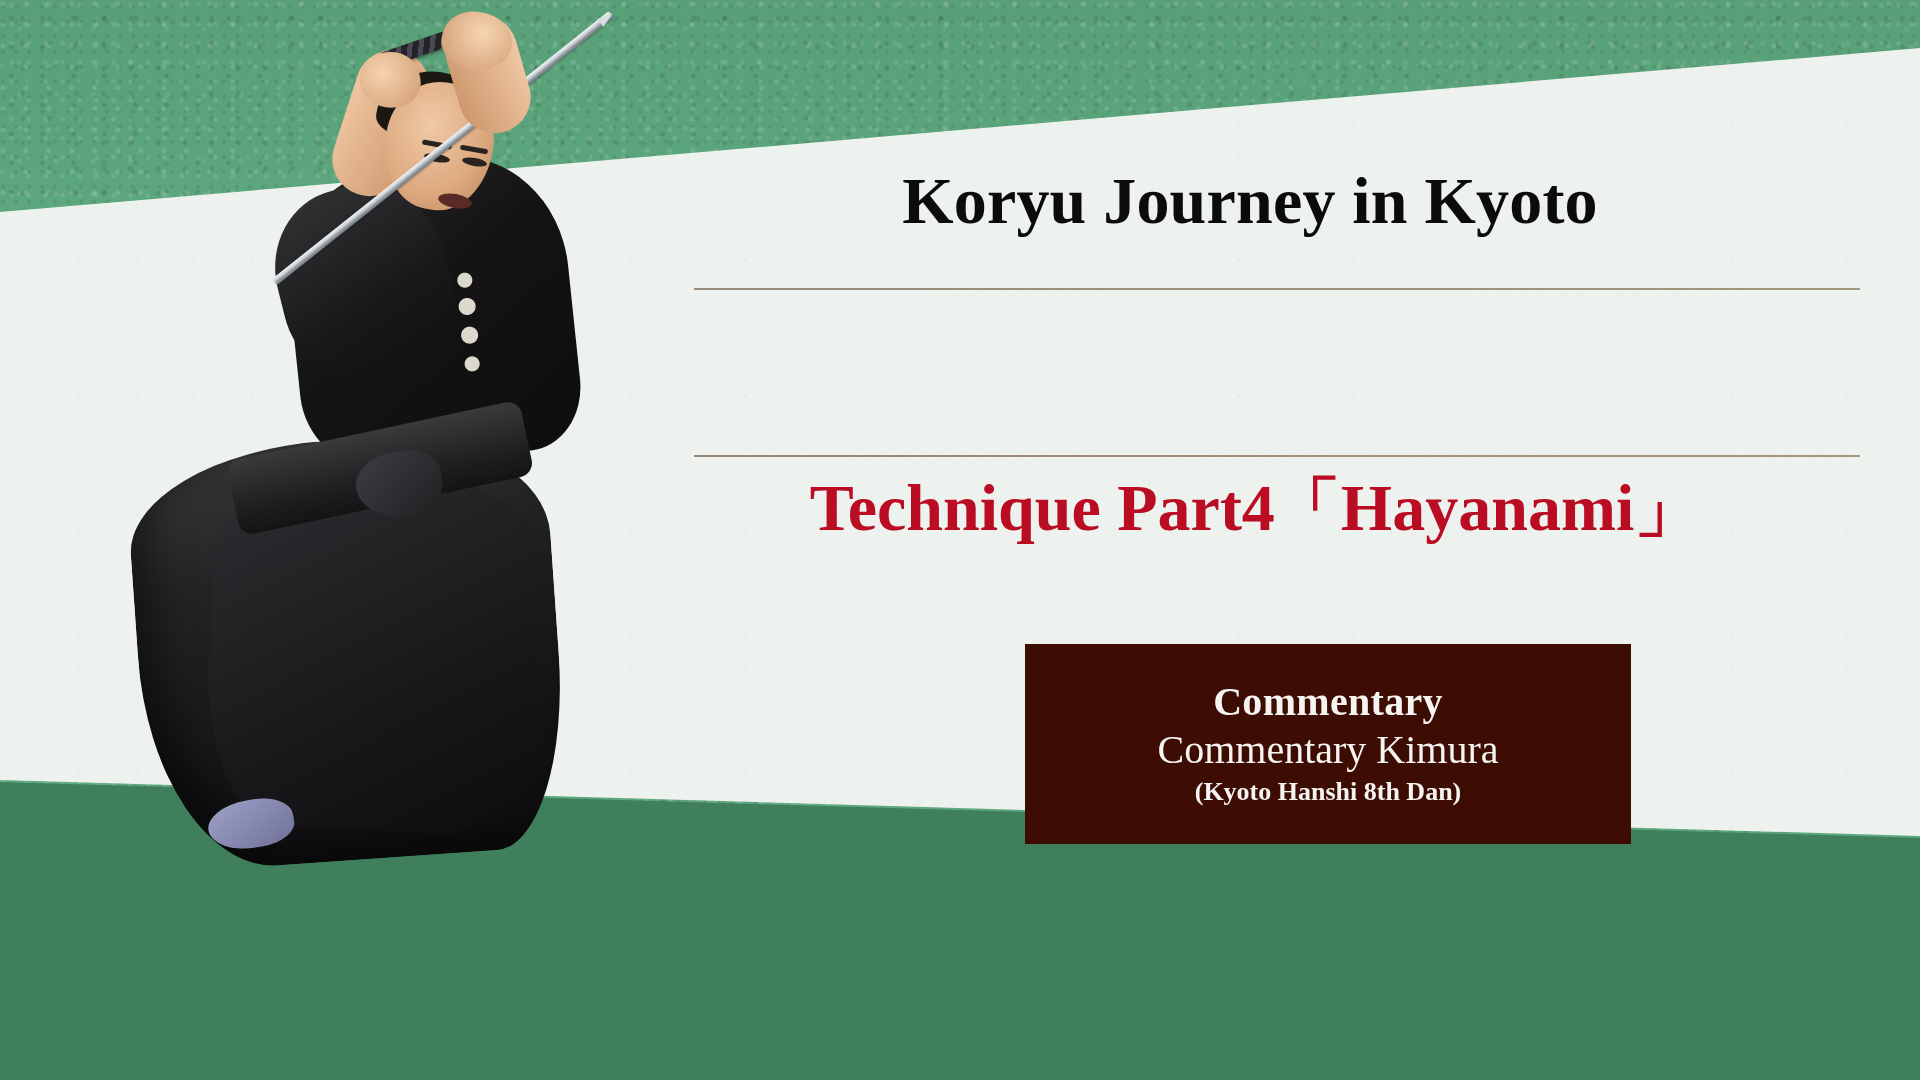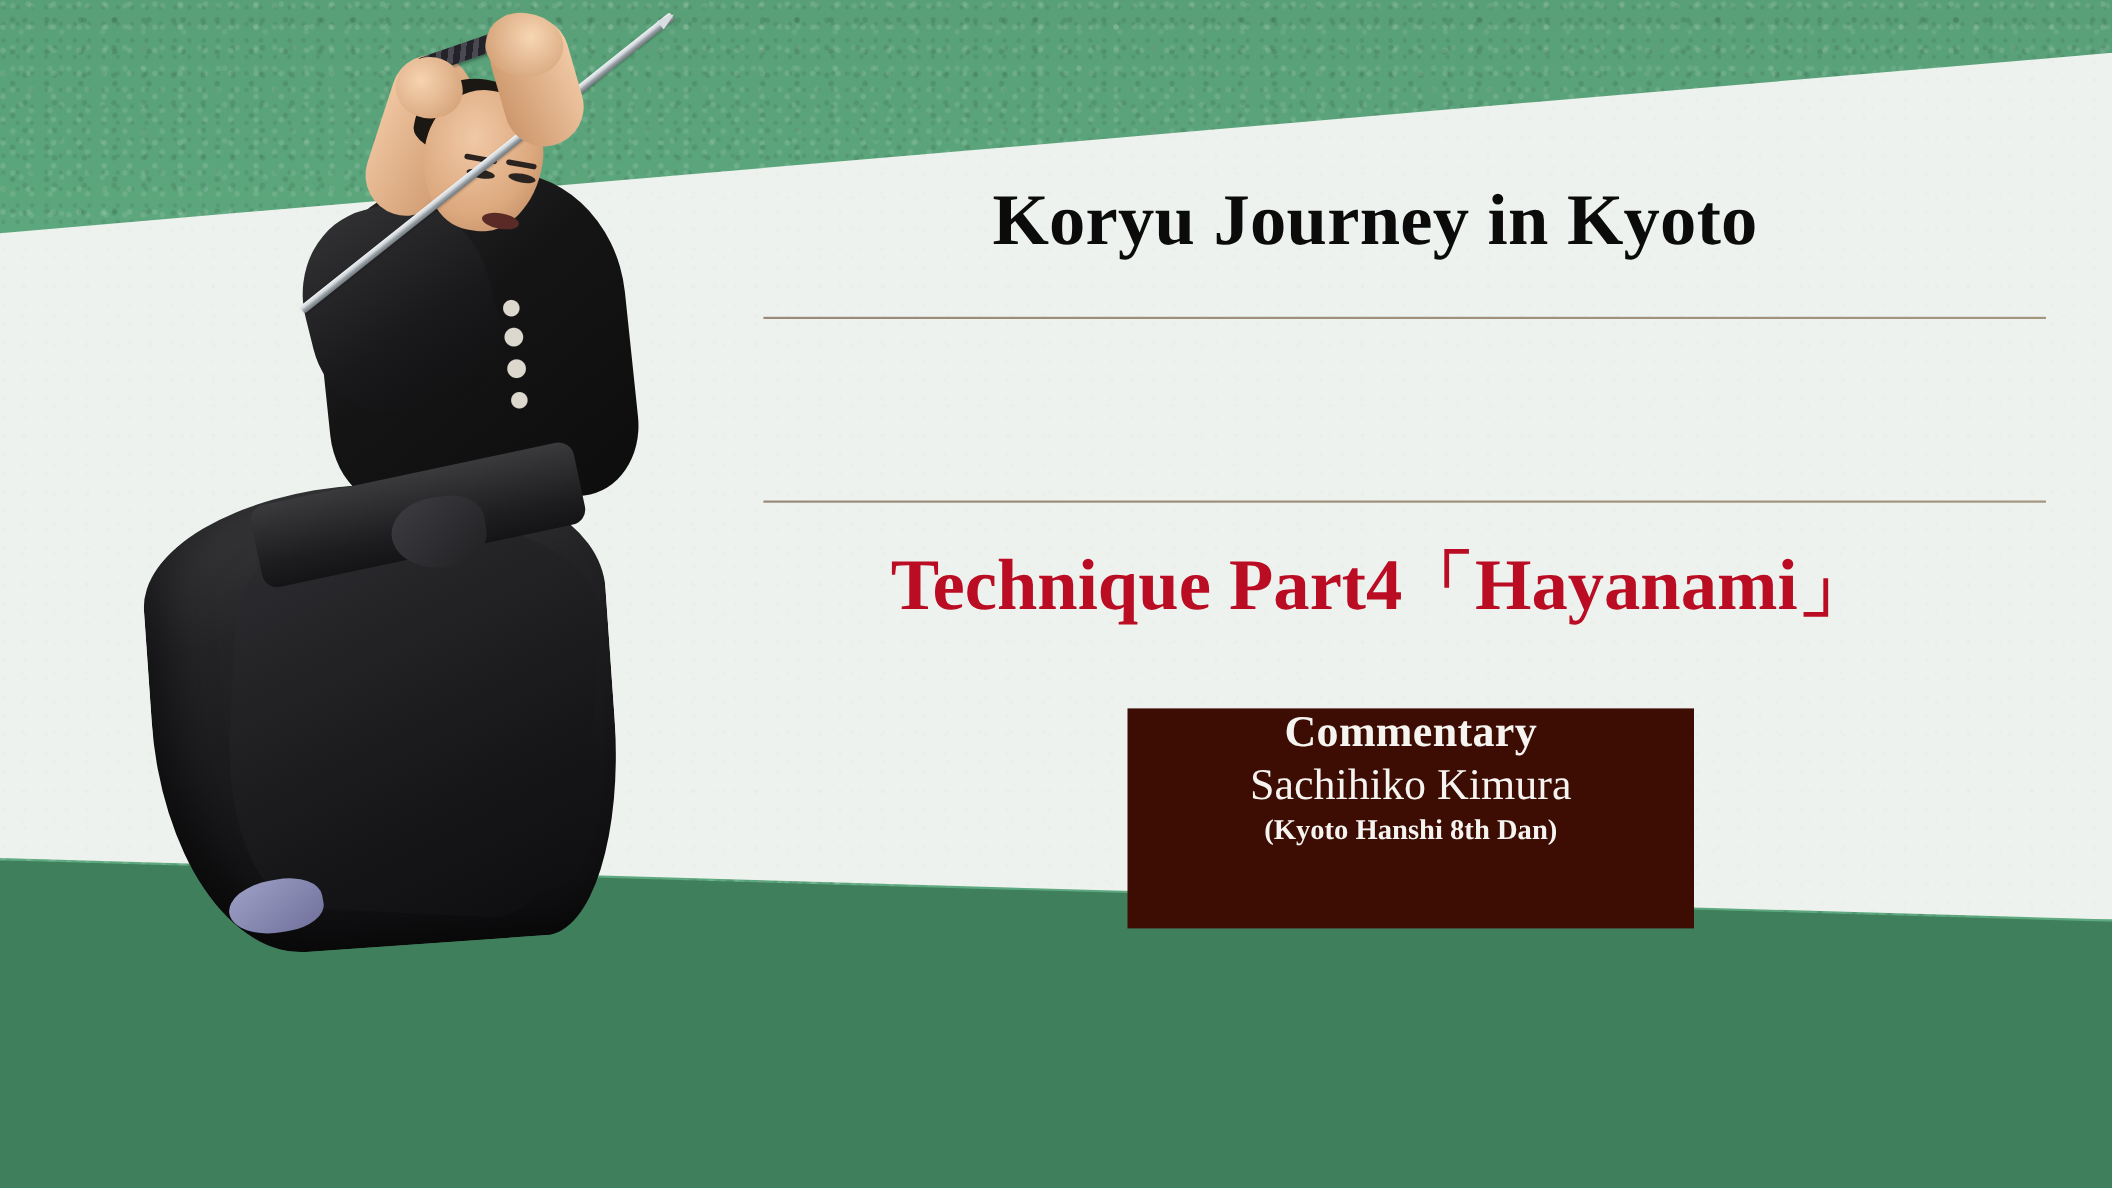--- a/index.html
+++ b/index.html
@@ -188,32 +188,32 @@
   .rule-2{left:694px;top:455px;width:1166px;}
 
   .subtitle{
     position:absolute;left:690px;top:335px;width:1130px;
     text-align:center;
     font-size:54px;font-weight:700;color:#4a1008;
     line-height:1;white-space:nowrap;
     font-family:"Liberation Serif", serif;
   }
   .technique{
-    position:absolute;left:690px;top:500px;width:1130px;
+    position:absolute;left:690px;top:475px;width:1130px;
     text-align:center;
     font-size:66px;font-weight:700;color:#ba0d23;
     line-height:1;white-space:nowrap;
     font-family:"Liberation Serif", serif;
   }
 
   
   .commentary{
-    position:absolute;left:1025px;top:644px;width:515px;height:200px;
+    position:absolute;left:1025px;top:644px;width:606px;height:200px;
     background:#3d0d04;
-    display:flex;flex-direction:column;align-items:center;
+    display:flex;flex-direction:column;align-items:center;justify-content:center;
     color:#f6f4f0;
   }
   .c-title{font-size:40px;font-weight:700;line-height:1.05;letter-spacing:.3px;}
   .c-name{font-size:40px;font-weight:400;line-height:1.15;margin-top:4px;}
   .c-rank{font-size:26px;font-weight:700;line-height:1.2;margin-top:3px;}
 </style>
 </head>
 <body>
 
 <div id="stage">
@@ -253,18 +253,18 @@
 
     <div class="rule rule-1"></div>
 
 
     <div class="rule rule-2"></div>
 
     <div class="technique">Technique Part4「Hayanami」</div>
 
     <div class="commentary">
       <div class="c-title">Commentary</div>
-      <div class="c-name">Sachihiko Kimura</div>
+      <div class="c-name">Commentary Kimura</div>
       <div class="c-rank">(Kyoto Hanshi 8th Dan)</div>
     </div>
 
   </div>
 </div>
 
 </body></html>

